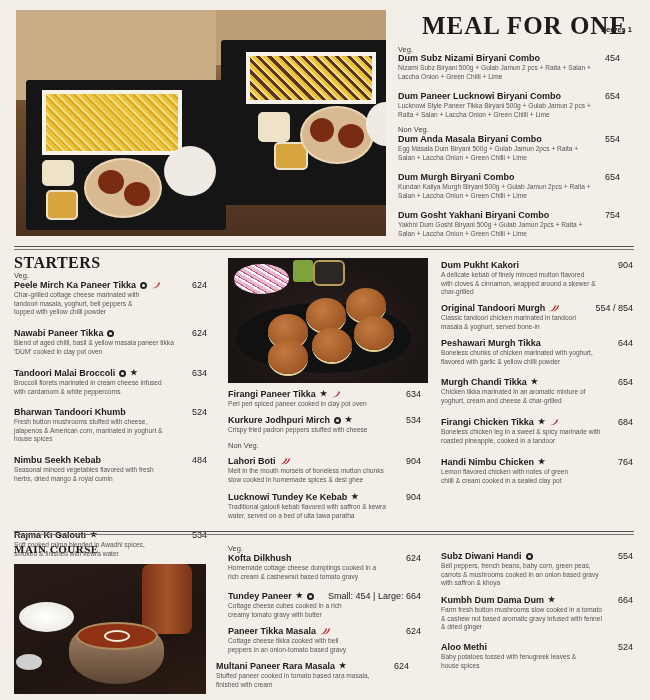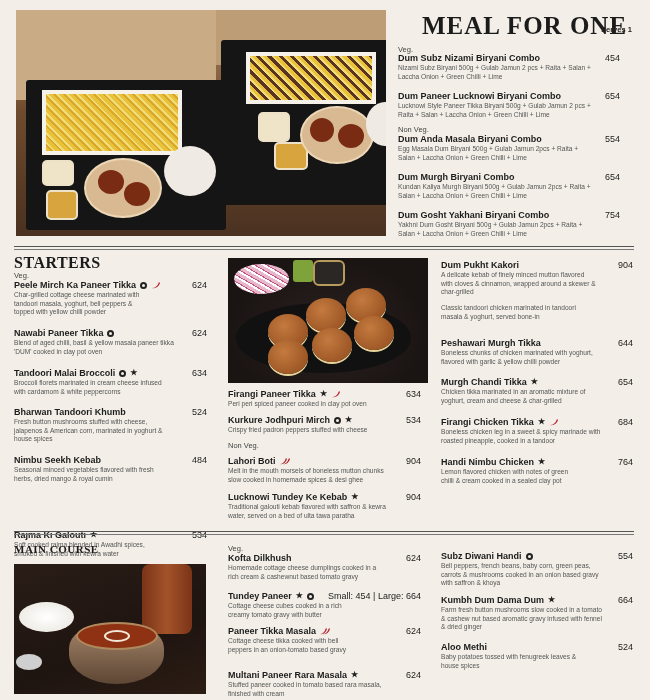--- a/index.html
+++ b/index.html
@@ -278,20 +278,29 @@
   </div>
 
   <div class="item" style="left:441px;top:260px;width:192px;">
     <div class="row">
         <span class="name">Dum Pukht Kakori</span>
       <span class="price">904</span>
       </div>
     <div class="desc" style="width:155px;">A delicate kebab of finely minced mutton flavored with cloves &amp; cinnamon, wrapped around a skewer &amp; char-grilled</div>
   </div>
   <div class="item" style="left:441px;top:303px;width:192px;">
+    <div class="row">
+        <span class="name">
+          <span>Original Tandoori Murgh</span>
+      <svg class="ico ico-chilli" viewBox="0 0 10 8">
+            <path d="M0 7 Q4 7 6 1 L7 2 Q5 8 0 7Z M3 7 Q7 7 9 1 L10 2 Q8 8 3 7Z" fill="#b3202a"></path>
+          </svg>
+        </span>
+      <span class="price">554 / 854</span>
+      </div>
     <div class="desc" style="width:155px;">Classic tandoori chicken marinated in tandoori masala &amp; yoghurt, served bone-in</div>
   </div>
   <div class="item" style="left:441px;top:338px;width:192px;">
     <div class="row">
         <span class="name">Peshawari Murgh Tikka</span>
       <span class="price">644</span>
       </div>
     <div class="desc" style="width:165px;">Boneless chunks of chicken marinated with yoghurt, flavored with garlic &amp; yellow chilli powder</div>
   </div>
   <div class="item" style="left:441px;top:377px;width:192px;">
@@ -365,21 +374,21 @@
         <span class="name">
           <span>Paneer Tikka Masala</span>
       <svg class="ico ico-chilli" viewBox="0 0 10 8">
             <path d="M0 7 Q4 7 6 1 L7 2 Q5 8 0 7Z M3 7 Q7 7 9 1 L10 2 Q8 8 3 7Z" fill="#b3202a"></path>
           </svg>
         </span>
       <span class="price">624</span>
       </div>
     <div class="desc" style="width:125px;">Cottage cheese tikka cooked with bell peppers in an onion-tomato based gravy</div>
   </div>
-  <div class="item" style="left:228px;top:661px;width:193px;margin-top:9px;">
+  <div class="item" style="left:216px;top:661px;width:193px;">
     <div class="row">
         <span class="name">
           <span>Multani Paneer Rara Masala</span>
       <span class="ico ico-star">★</span>
         </span>
       <span class="price">624</span>
       </div>
     <div class="desc" style="width:165px;">Stuffed paneer cooked in tomato based rara masala, finished with cream</div>
   </div>
 

